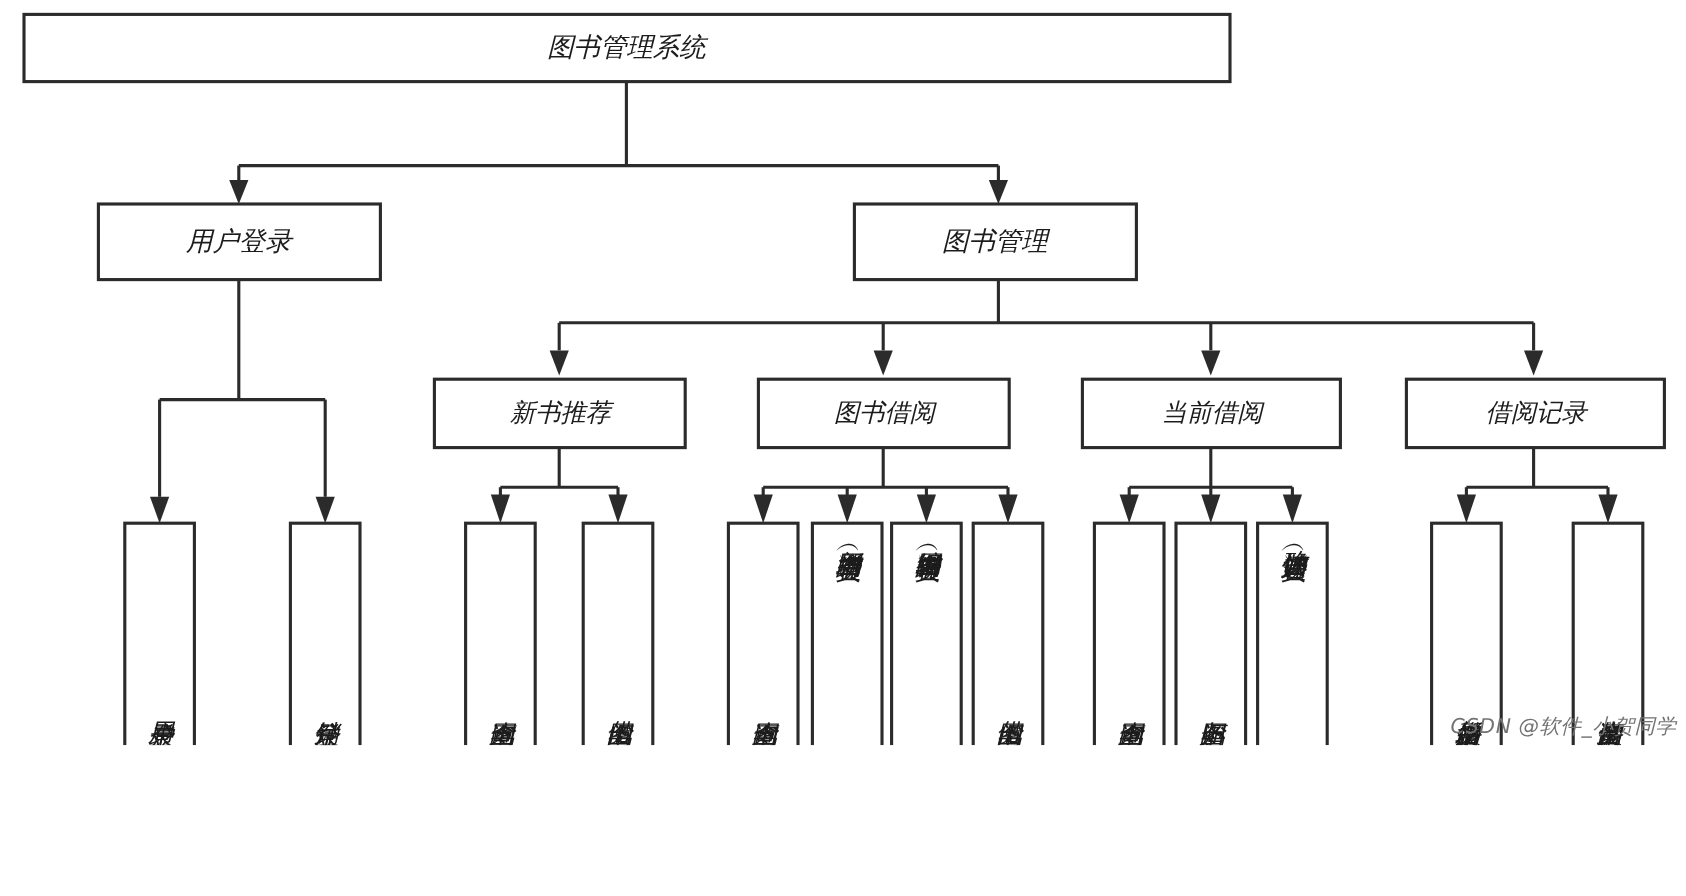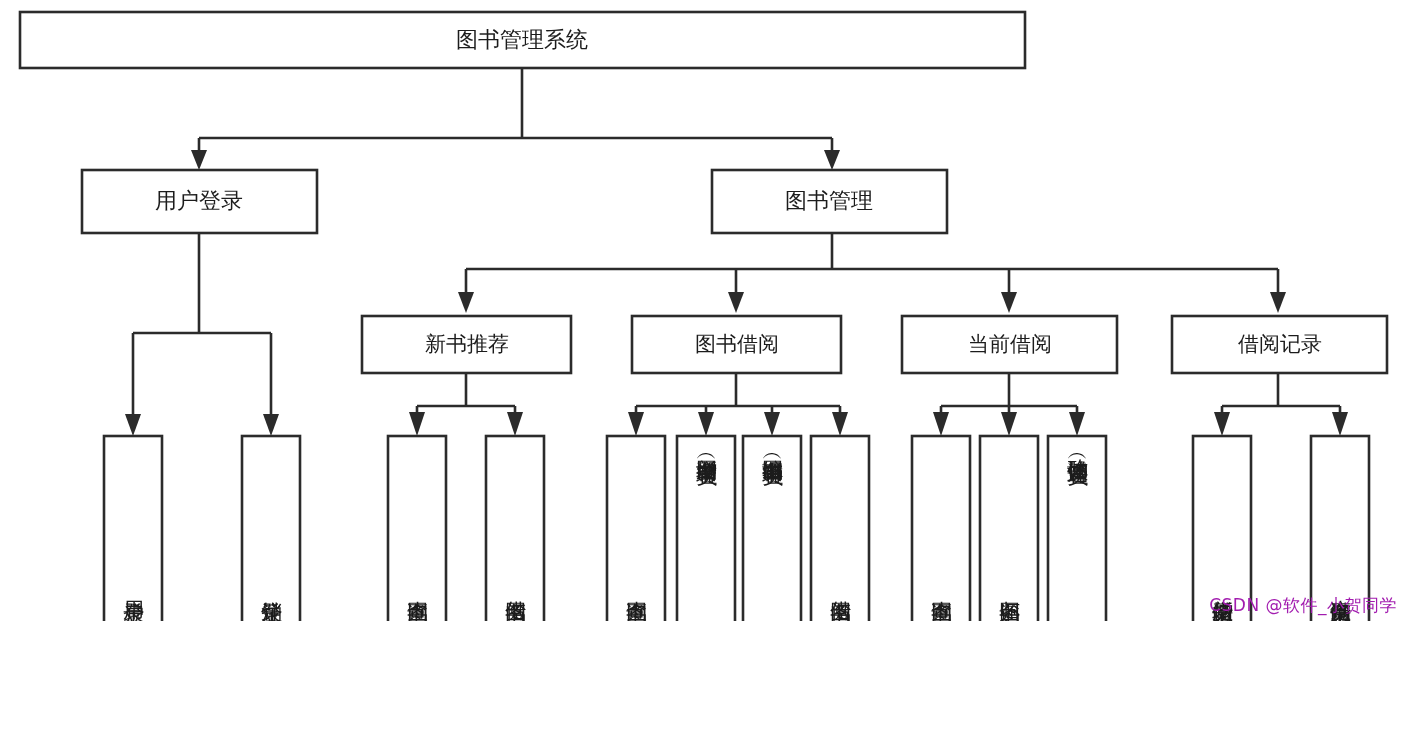--- a/index.html
+++ b/index.html
@@ -9,20 +9,21 @@
   }
   body {
     font-family: "DejaVu Sans", "Liberation Sans", sans-serif;
   }
   #diagram-root {
     position: relative;
     width: 1405px;
     height: 621px;
     background: #ffffff;
     overflow: hidden;
+    font-style: italic;
   }
   svg.diagram-canvas {
     position: absolute;
     left: 0;
     top: 0;
     width: 1405px;
     height: 747px;
   }
   .node-box {
     fill: #ffffff;
@@ -66,21 +67,21 @@
     letter-spacing: 1px;
     white-space: nowrap;
     text-align: center;
   }
   .watermark {
     position: absolute;
     right: 8px;
     bottom: 4px;
     font-family: "DejaVu Sans", "Liberation Sans", sans-serif;
     font-size: 17px;
-    color: #a21caf;
+    color: #737373;
     white-space: nowrap;
     letter-spacing: 0.5px;
   }
 </style>
 </head>
 <body>
 
 <div id="diagram-root">
 
   <svg class="diagram-canvas" viewBox="0 0 1405 747">

